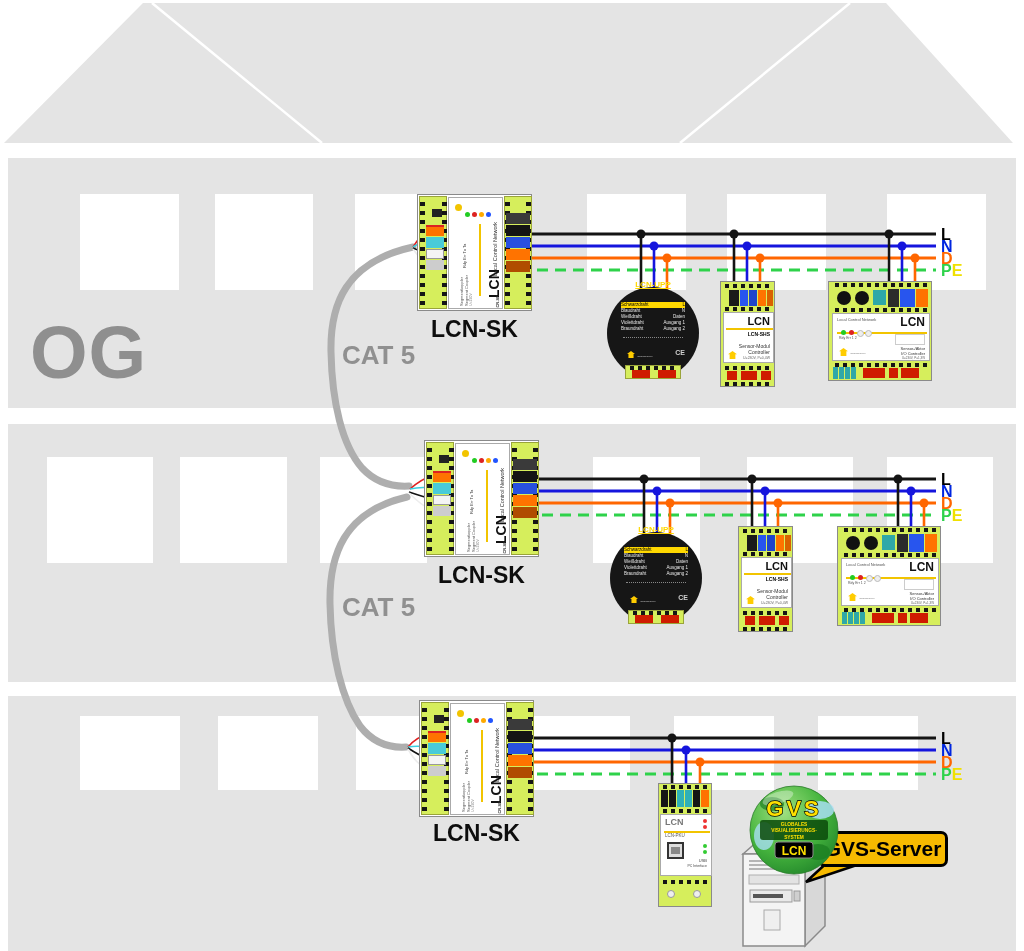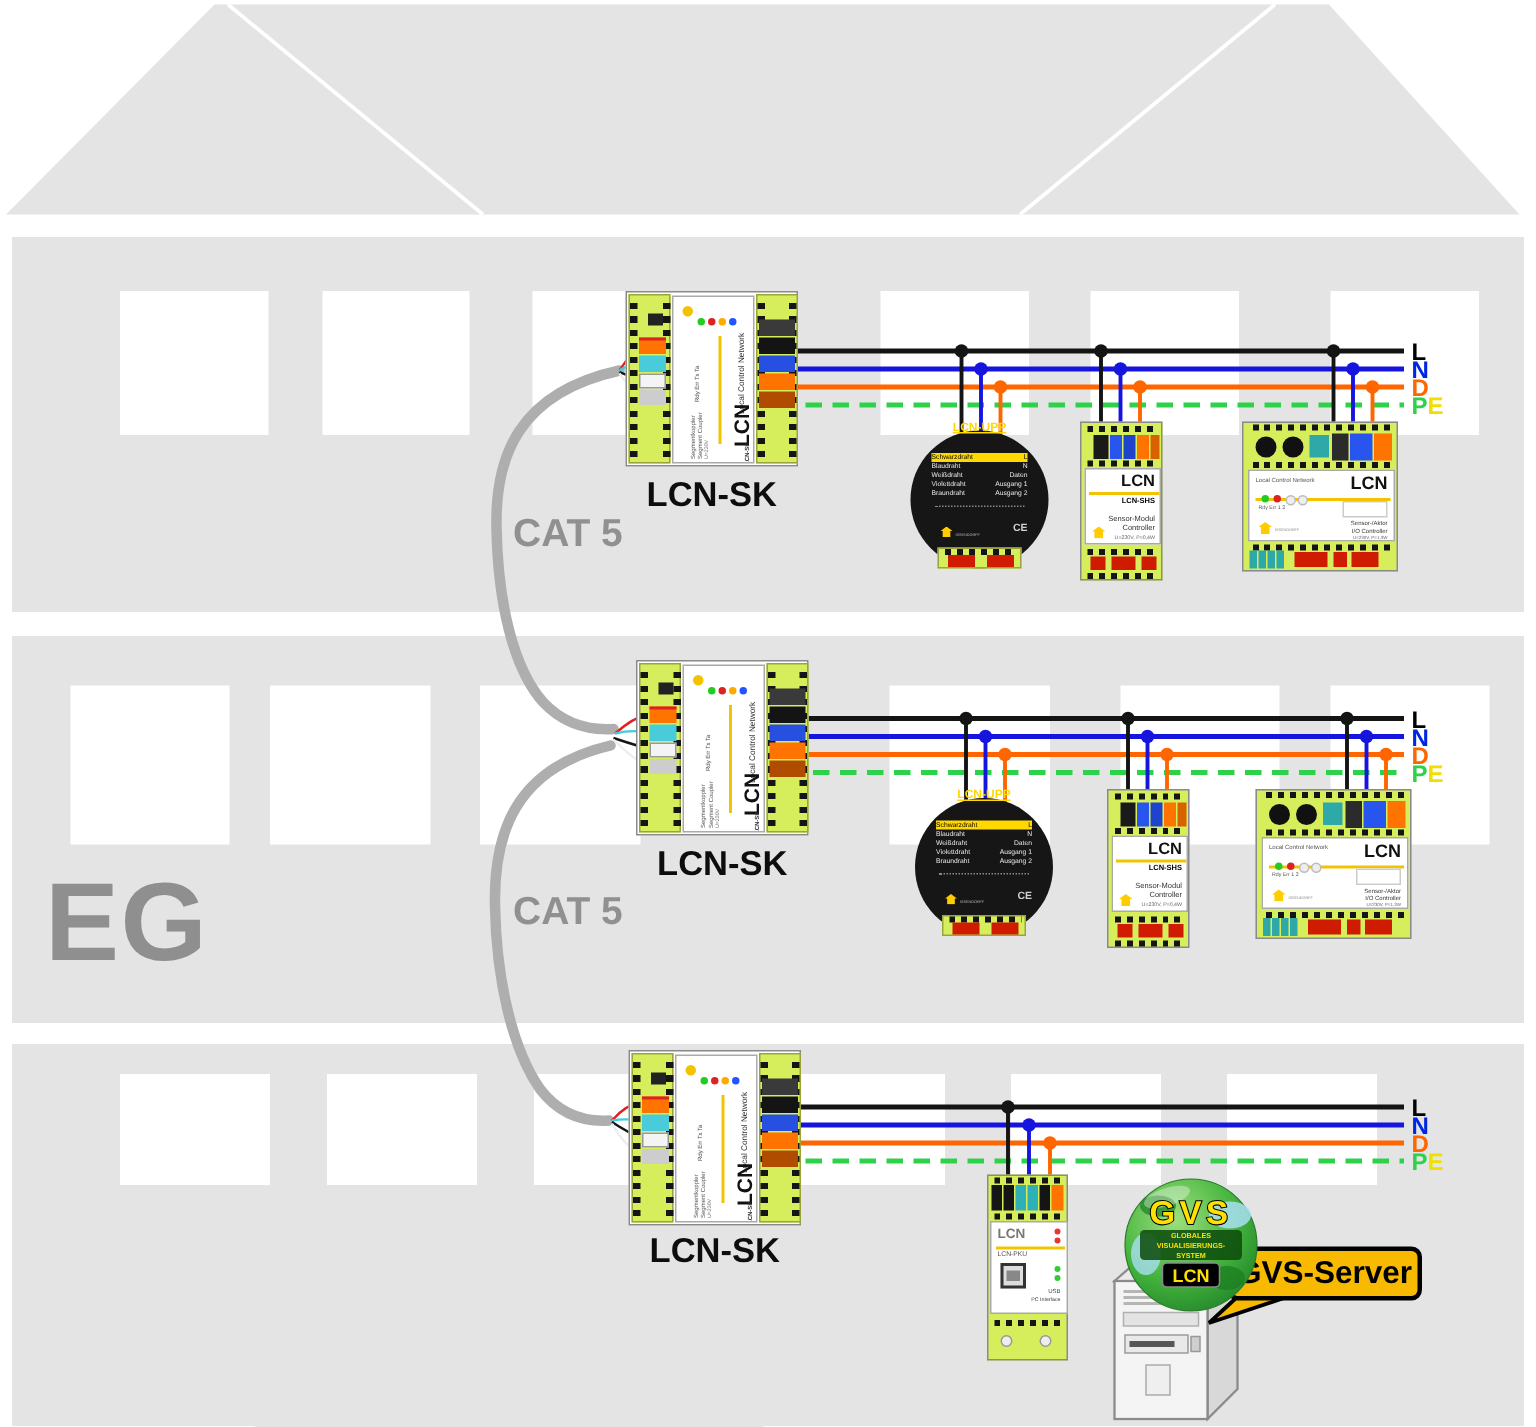--- a/index.html
+++ b/index.html
@@ -62,21 +62,21 @@
   </div>
   <div class="floor" style="top:696px;height:255px;">
     <div class="window" style="left:72px;top:20px;width:100px;height:74px;"></div>
     <div class="window" style="left:210px;top:20px;width:100px;height:74px;"></div>
     <div class="window" style="left:348px;top:20px;width:100px;height:74px;"></div>
     <div class="window" style="left:522px;top:20px;width:100px;height:74px;"></div>
     <div class="window" style="left:666px;top:20px;width:100px;height:74px;"></div>
     <div class="window" style="left:810px;top:20px;width:100px;height:74px;"></div>
   </div>
 
-  <div class="floor-label" style="left:30px;top:578px;">EG</div>
+  <div class="floor-label" style="left:30px;top:316px;">OG</div>
 
   <svg width="1024" height="951" viewBox="0 0 1024 951">
 
     <g>
       <polygon points="4,143 143,3 886,3 1013,143" fill="#e4e4e4"></polygon>
       <line x1="152" y1="3" x2="322" y2="143" stroke="#ffffff" stroke-width="2.5"></line>
       <line x1="850" y1="3" x2="680" y2="143" stroke="#ffffff" stroke-width="2.5"></line>
     </g>
 
     <g fill="none" stroke="#aeaeae" stroke-width="7" stroke-linecap="round">

